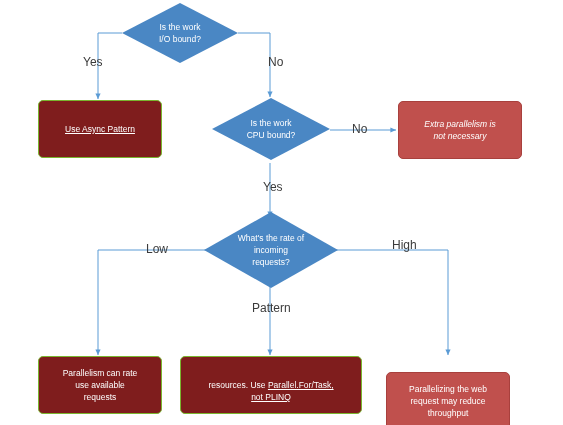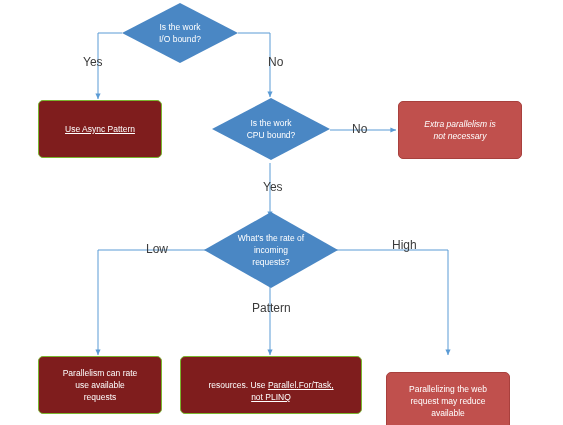--- a/index.html
+++ b/index.html
@@ -146,21 +146,21 @@
       <br>
       <span>resources. Use </span><span class="link-text">Parallel.For/Task,</span><br>
       <span class="link-text">not PLINQ</span>
     </div>
   </div>
 
   <div class="node rect red" style="left:386px; top:372px; width:124px; height:58px;">
     <div class="label">
       <span>Parallelizing the web</span><br>
       <span>request may reduce</span><br>
-      <span>available</span>
+      <span>throughput</span>
     </div>
   </div>
 
   <div class="edge-label" style="left:83px; top:57px;">Yes</div>
   <div class="edge-label" style="left:268px; top:57px;">No</div>
   <div class="edge-label" style="left:352px; top:124px;">No</div>
   <div class="edge-label" style="left:263px; top:182px;">Yes</div>
   <div class="edge-label" style="left:146px; top:244px;">Low</div>
   <div class="edge-label" style="left:392px; top:240px;">High</div>
   <div class="edge-label" style="left:252px; top:303px;">Pattern</div>

